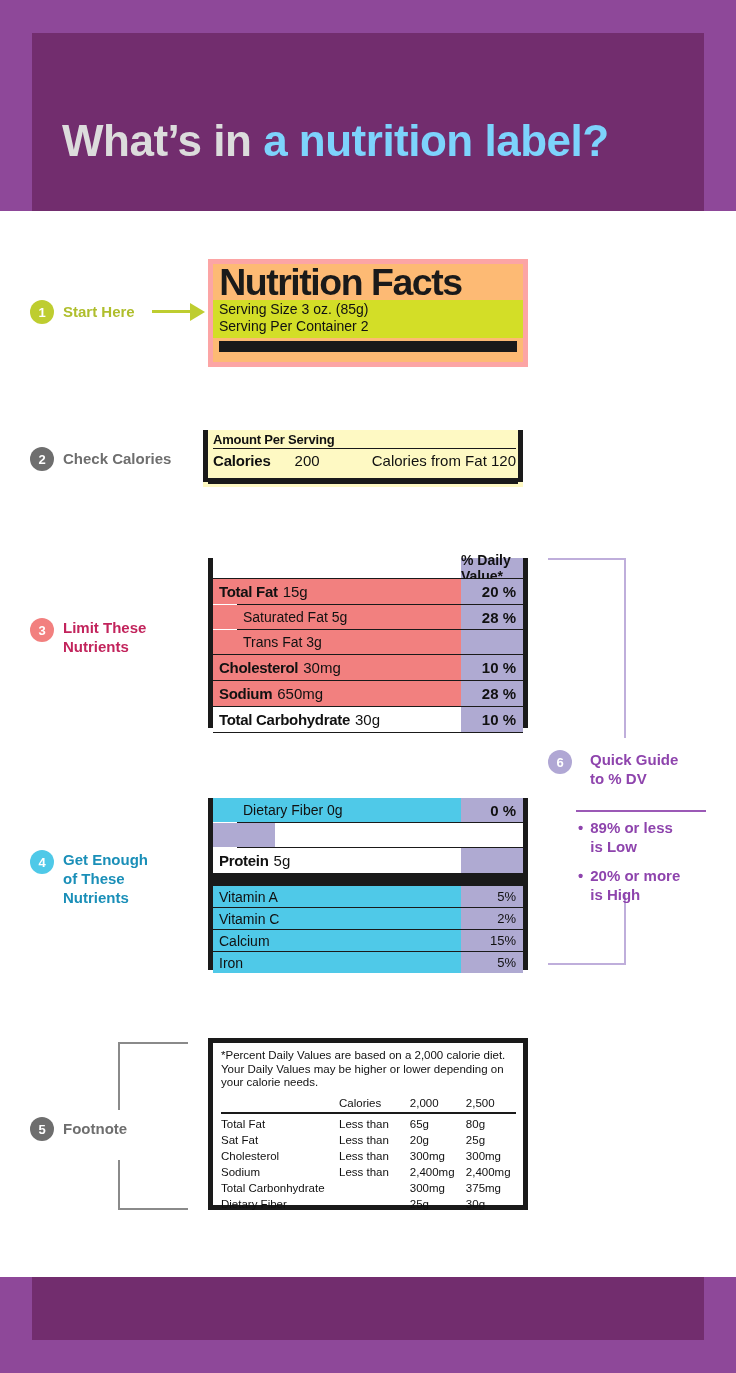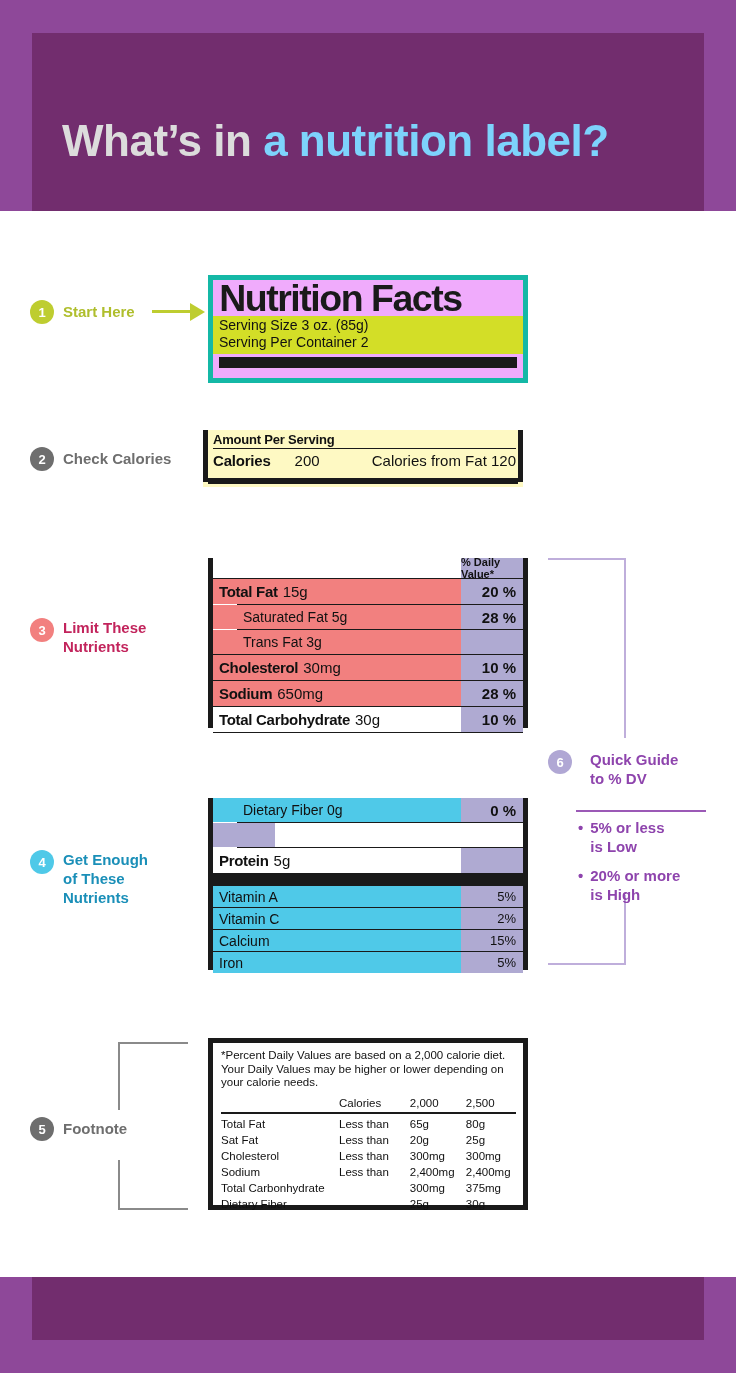--- a/index.html
+++ b/index.html
@@ -37,21 +37,21 @@
     flex:0 0 auto;
   }
   .step-text{
     margin-left:9px;font-size:15px;font-weight:bold;line-height:19px;
   }
 
   
   .panel{position:absolute;box-sizing:border-box;}
   .nf-top{
     left:208px;top:259px;width:320px;height:108px;
-    border:5px solid #14b8a6;background:#f0abfc;margin-top:16px;
+    border:5px solid #fca5a5;background:#fdba74;
   }
   .nf-title{
     font-size:36px;font-weight:bold;color:#1A1A1A;
     line-height:34px;letter-spacing:-1.4px;
     padding:2px 4px 0 6px;white-space:nowrap;
     font-family:"Liberation Sans", sans-serif;
     transform:scaleX(1.04);transform-origin:left top;
   }
   .nf-serv{
     background:#D3DE27;padding:1px 6px 3px 6px;
@@ -84,21 +84,21 @@
   .row .c1{flex:1 1 auto;display:flex;align-items:center;padding-left:6px;box-sizing:border-box;}
   .row .c2{flex:0 0 62px;display:flex;align-items:center;justify-content:flex-end;
            padding-right:7px;box-sizing:border-box;background:#AFAAD2;}
   .hairline{height:1px;background:#1A1A1A;}
   .hairline.inset{margin-left:24px;}
   .nut-name{font-size:15px;font-weight:bold;color:#111;letter-spacing:-0.3px;}
   .nut-amt{font-size:15px;color:#111;font-weight:normal;margin-left:5px;}
   .nut-sub{font-size:14px;color:#111;}
   .dv{font-size:15px;font-weight:bold;color:#111;}
   .dv-light{font-size:13px;color:#111;}
-  .dvhead{font-size:11px;font-weight:bold;color:#111;}
+  .dvhead{font-size:14px;font-weight:bold;color:#111;}
   .pink{background:#F2807F;}
   .cyan{background:#4FC9E8;}
   .white{background:#FFFFFF;}
   .blackrow{background:#1A1A1A;}
 
   
   .fn{
     left:208px;top:1038px;width:320px;height:172px;
     border:5px solid #1A1A1A;background:#FFFFFF;
   }
@@ -358,21 +358,21 @@
 
 <div class="step" style="left:548px;top:750px;">
   <div class="num" style="background:#B0A7D4;">6</div>
   <div class="step-text" style="color:#8E44AD;white-space:pre-line;margin-left:18px;">Quick Guide
 to % DV</div>
 </div>
 <div class="qg-rule" style="position:absolute;left:576px;top:800px;"></div>
 <div style="position:absolute;left:578px;top:818px;width:150px;">
   <div class="qg-li">
     <span class="bullet">•</span>
-    <span style="white-space:pre-line;">5% or less
+    <span style="white-space:pre-line;">89% or less
 is Low</span>
   </div>
   <div class="qg-li">
     <span class="bullet">•</span>
     <span style="white-space:pre-line;">20% or more
 is High</span>
   </div>
 </div>
 
 <div class="bracket">

